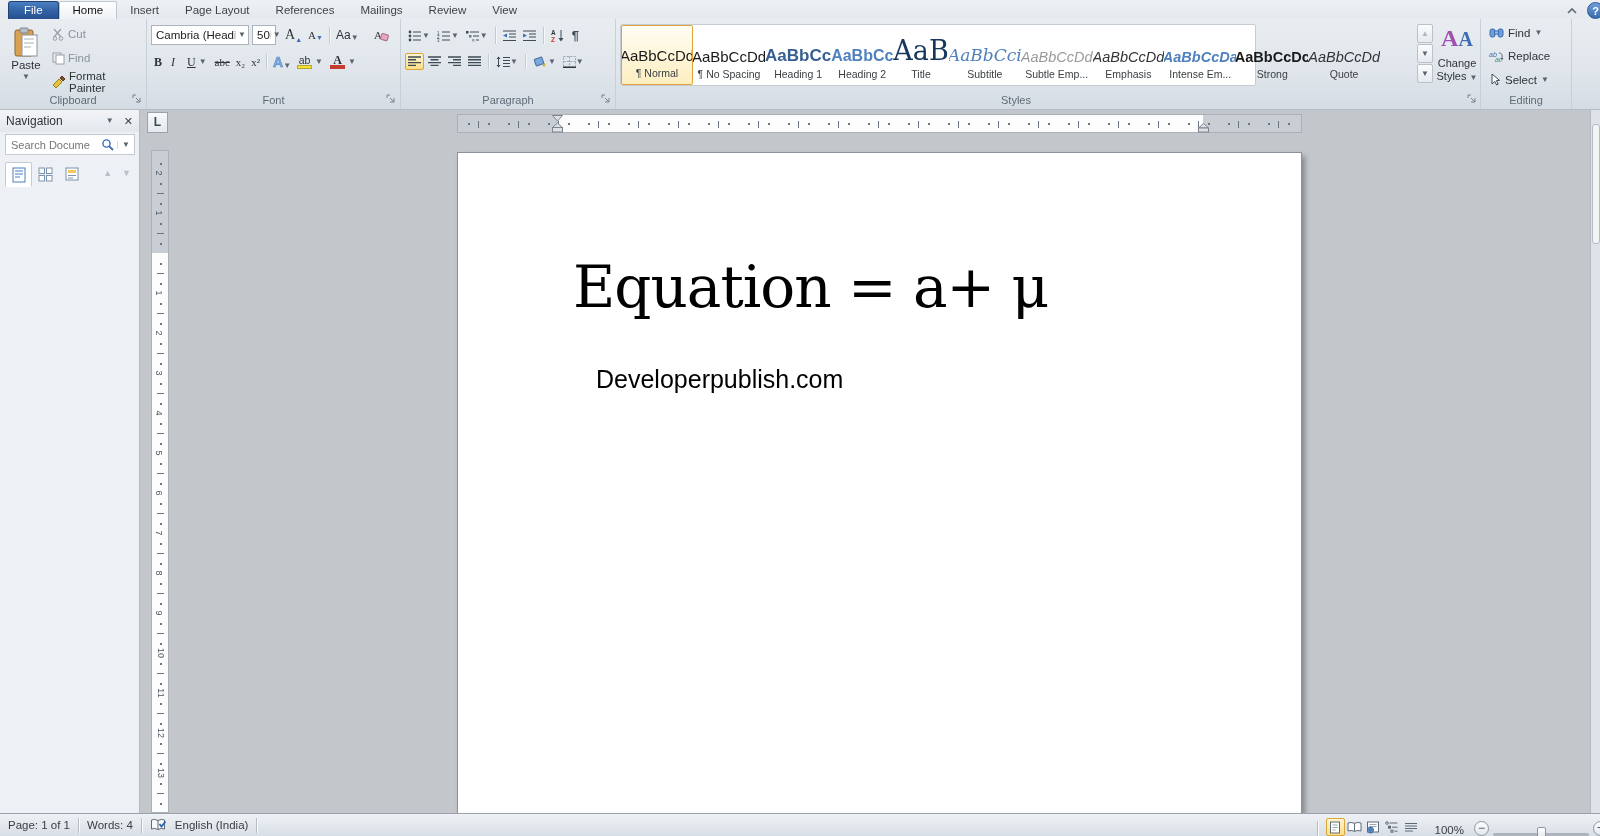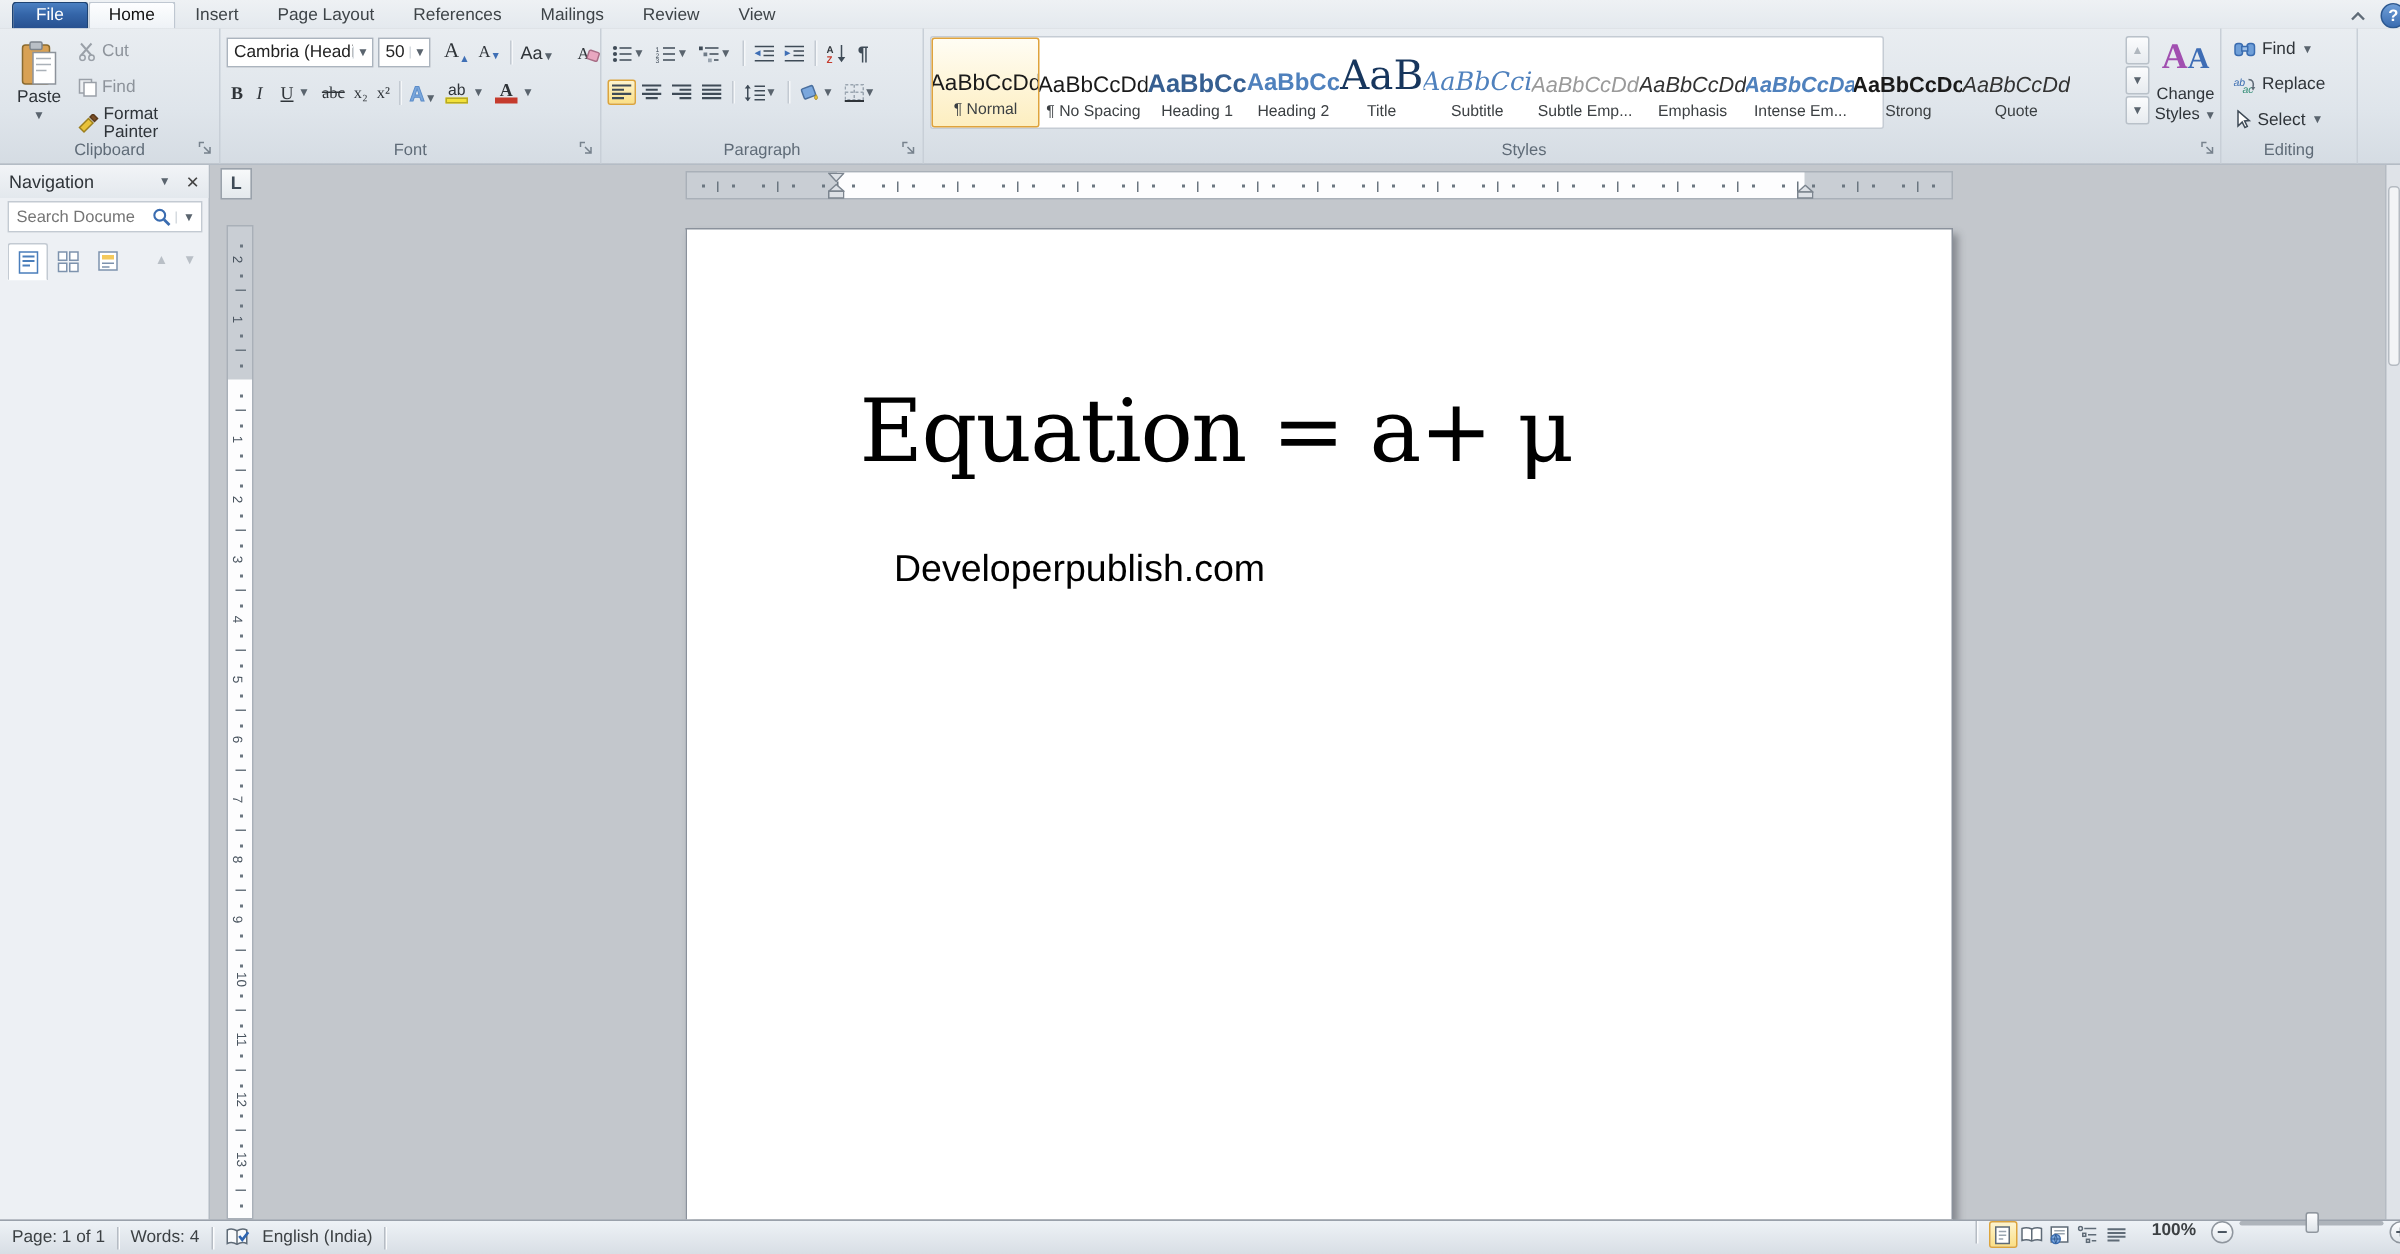--- a/index.html
+++ b/index.html
@@ -147,21 +147,21 @@
   .vscroll { position:absolute; right:0; top:0; width:10px; height:703px; background:#dfe3e8;
              border-left:1px solid #b5bbc2; }
   .vscroll .thumb { position:absolute; left:1px; top:14px; width:8px; height:120px; background:#f2f4f6;
                     border:1px solid #b5bbc2; border-radius:3px; }
 
   
   .statusbar { position:absolute; left:0; top:813px; width:1600px; height:23px;
                background:linear-gradient(#eef2f6,#d8dee5); border-top:1px solid #9aa1ab;
                display:flex; align-items:center; font-size:11.5px; color:#3c4043; }
   .ssep { width:1px; height:15px; background:#b6bcc4; box-shadow:1px 0 0 #fbfcfd; margin:0 8px; }
-  .sb-right { position:absolute; right:0; top:0; height:22px; display:flex; align-items:flex-start;font-weight:bold; }
+  .sb-right { position:absolute; right:0; top:0; height:22px; display:flex; align-items:flex-end; }
   .viewbtn { width:19px; height:18px; display:flex; align-items:center; justify-content:center;
              border:1px solid transparent; border-radius:2px; }
   .viewbtn.sel { background:linear-gradient(#fdf4cf,#fbdf85); border:1px solid #dca43c; }
   .zoombtn { width:15px; height:15px; border-radius:50%; border:1px solid #8f969e;
              background:linear-gradient(#fdfeff,#e2e7ec); color:#4a5560; font-size:12px; line-height:13px;
              text-align:center; }
   .ztrack { width:96px; height:3px; background:#aeb4bb; border-radius:2px; margin:0 4px; position:relative; }
   .zhandle { position:absolute; left:44px; top:-6px; width:9px; height:14px; background:linear-gradient(#fdfeff,#dfe4e9);
              border:1px solid #8f969e; border-radius:2px; }
 
@@ -244,21 +244,21 @@
           </svg>
       </span>
     </div>
 
     <div class="group g-font">
       <div class="frow1">
         <div class="combo" style="width:98px">
           <span style="white-space:nowrap;overflow:hidden">Cambria (Headin</span>
           <span class="dd">▼</span>
         </div>
-        <div class="combo" style="width:35px;margin-left:3px">
+        <div class="combo" style="width:24px;margin-left:3px">
           <span>50</span>
           <span class="dd">▼</span>
         </div>
         <div class="fbtn" style="margin-left:6px">
           <span style="font-size:14px;font-family:'Liberation Serif',serif">A</span>
             <span style="font-size:7px;color:#3f6fb5">▲</span>
         </div>
         <div class="fbtn">
           <span style="font-size:11px;font-family:'Liberation Serif',serif">A</span>
             <span style="font-size:7px;color:#3f6fb5">▼</span>

